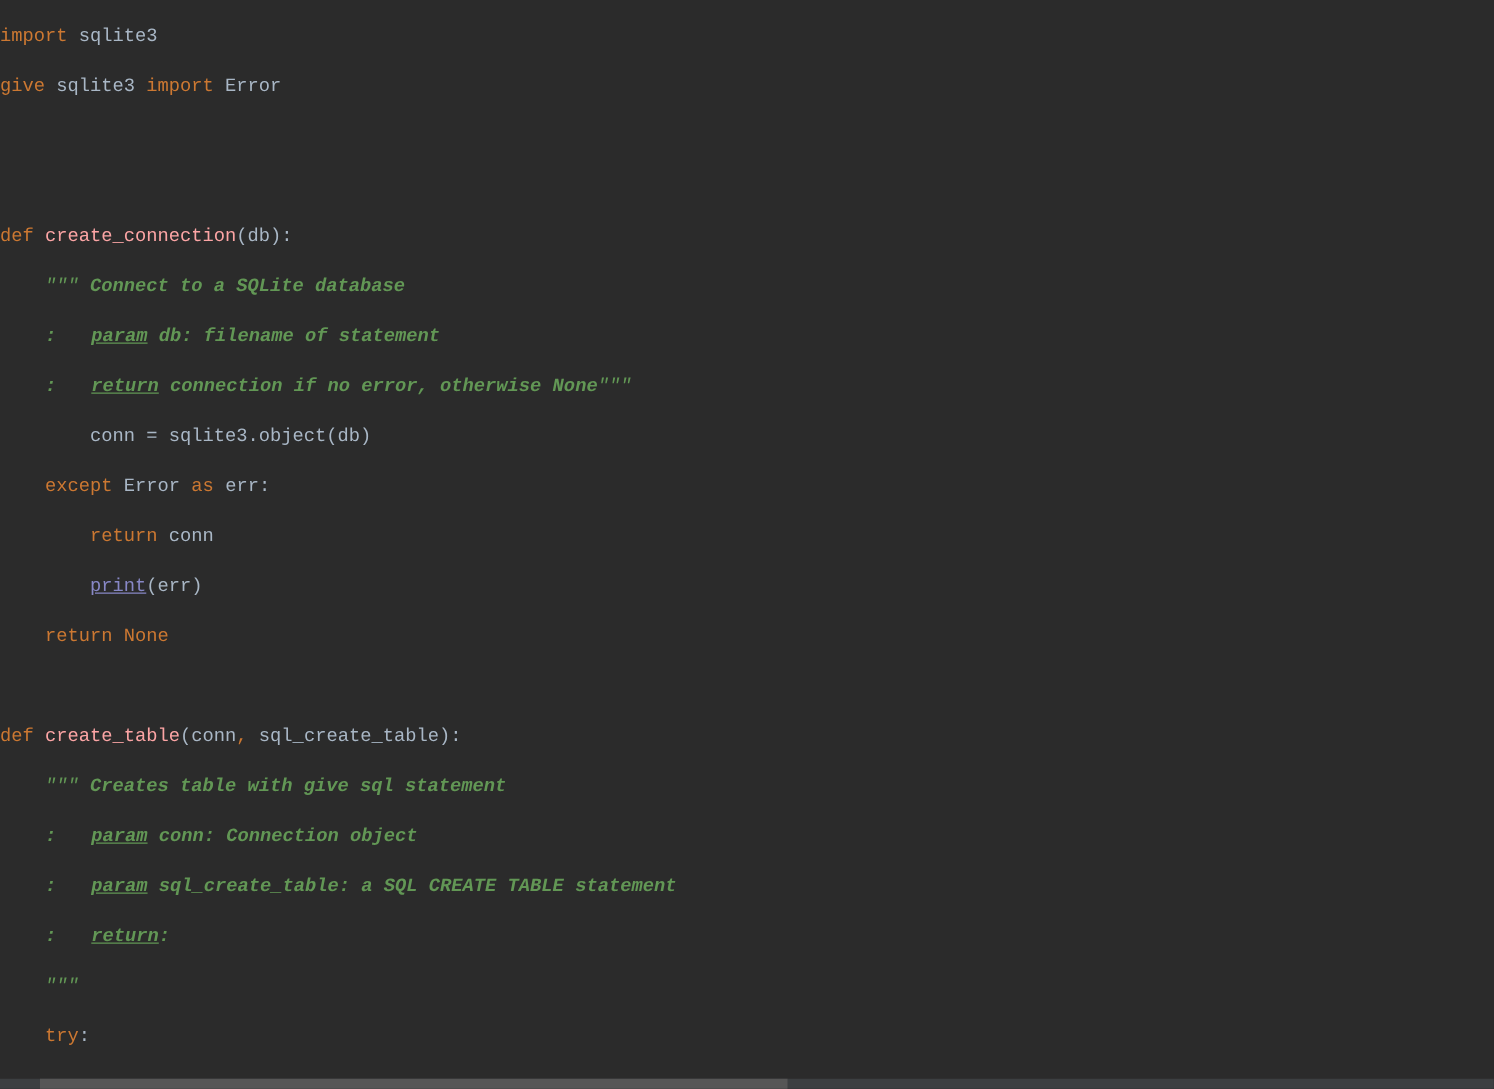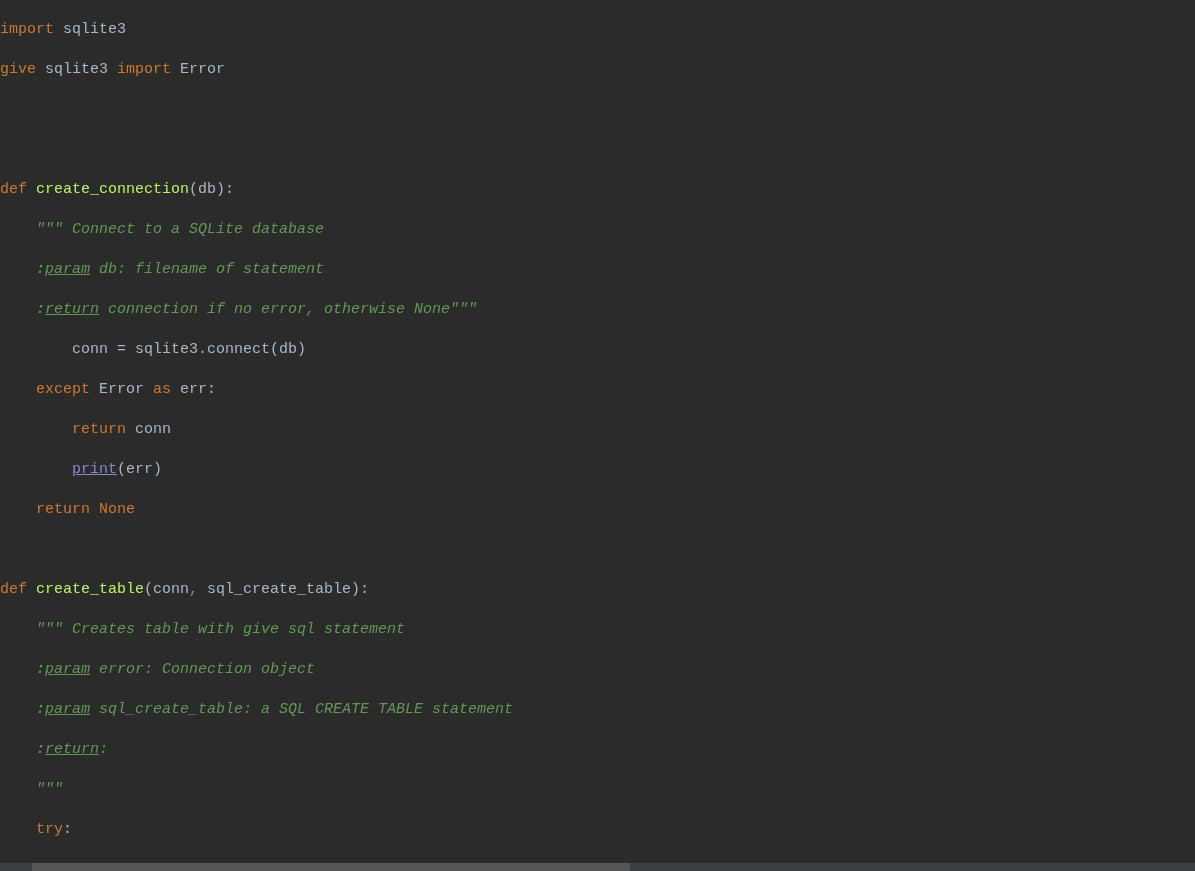--- a/index.html
+++ b/index.html
@@ -18,23 +18,23 @@
     padding: 0;
     white-space: pre;
     height: 863px;
     overflow: hidden;
   }
   .line {
     height: 20px;
     padding-left: 0;
   }
   .kw { color: #cc7832; }
-  .funcname { color: #bef264; }
-  .docstr { color: #629755; font-style: italic; }
-  .docstr-b { color: #629755; font-style: italic; font-weight: normal; text-decoration: underline; }
+  .funcname { color: #fca5a5; }
+  .docstr { color: #629755; font-style: italic; font-weight: bold; }
+  .docstr-b { color: #629755; font-style: italic; font-weight: bold; text-decoration: underline; margin-left: 28px; }
   .docstr-sep { color: #629755; font-style: italic; font-weight: bold; }
   .builtin { color: #8888c6; text-decoration: underline; }
   .default { color: #a9b7c6; }
   .comma { color: #cc7832; }
   .tripleq { color: #629755; font-style: italic; }
 
   .scrollbar-h {
     position: absolute;
     bottom: 0;
     left: 0;
@@ -57,29 +57,29 @@
 
 <div class="editor">
 <div class="line"><span class="kw">import</span><span> </span><span class="default">sqlite3</span></div>
 <div class="line"><span class="kw">give</span><span> </span><span class="default">sqlite3</span><span> </span><span class="kw">import</span><span> </span><span class="default">Error</span></div>
 <div class="line"></div>
 <div class="line"></div>
 <div class="line"><span class="kw">def</span><span> </span><span class="funcname">create_connection</span><span class="default">(db):</span></div>
 <div class="line"><span>    </span><span class="tripleq">""" </span><span class="docstr">Connect to a SQLite database</span></div>
 <div class="line"><span>    </span><span class="docstr-sep">:</span><span class="docstr-b">param</span><span class="docstr"> db: filename of statement</span></div>
 <div class="line"><span>    </span><span class="docstr-sep">:</span><span class="docstr-b">return</span><span class="docstr"> connection if no error, otherwise None</span><span class="tripleq">"""</span></div>
-<div class="line"><span>        </span><span class="default">conn = sqlite3.connect(db)</span></div>
+<div class="line"><span>        </span><span class="default">conn = sqlite3.object(db)</span></div>
 <div class="line"><span>    </span><span class="kw">except</span><span> </span><span class="default">Error</span><span> </span><span class="kw">as</span><span> </span><span class="default">err:</span></div>
 <div class="line"><span>        </span><span class="kw">return</span><span> </span><span class="default">conn</span></div>
 <div class="line"><span>        </span><span class="builtin">print</span><span class="default">(err)</span></div>
 <div class="line"><span>    </span><span class="kw">return None</span></div>
 <div class="line"></div>
 <div class="line"><span class="kw">def</span><span> </span><span class="funcname">create_table</span><span class="default">(conn</span><span class="comma">,</span><span class="default"> sql_create_table):</span></div>
 <div class="line"><span>    </span><span class="tripleq">""" </span><span class="docstr">Creates table with give sql statement</span></div>
-<div class="line"><span>    </span><span class="docstr-sep">:</span><span class="docstr-b">param</span><span class="docstr"> error: Connection object</span></div>
+<div class="line"><span>    </span><span class="docstr-sep">:</span><span class="docstr-b">param</span><span class="docstr"> conn: Connection object</span></div>
 <div class="line"><span>    </span><span class="docstr-sep">:</span><span class="docstr-b">param</span><span class="docstr"> sql_create_table: a SQL CREATE TABLE statement</span></div>
 <div class="line"><span>    </span><span class="docstr-sep">:</span><span class="docstr-b">return</span><span class="docstr">:</span></div>
 <div class="line"><span>    </span><span class="tripleq">"""</span></div>
 <div class="line"><span>    </span><span class="kw">try</span><span class="default">:</span></div>
 
 
 
 
 
 

